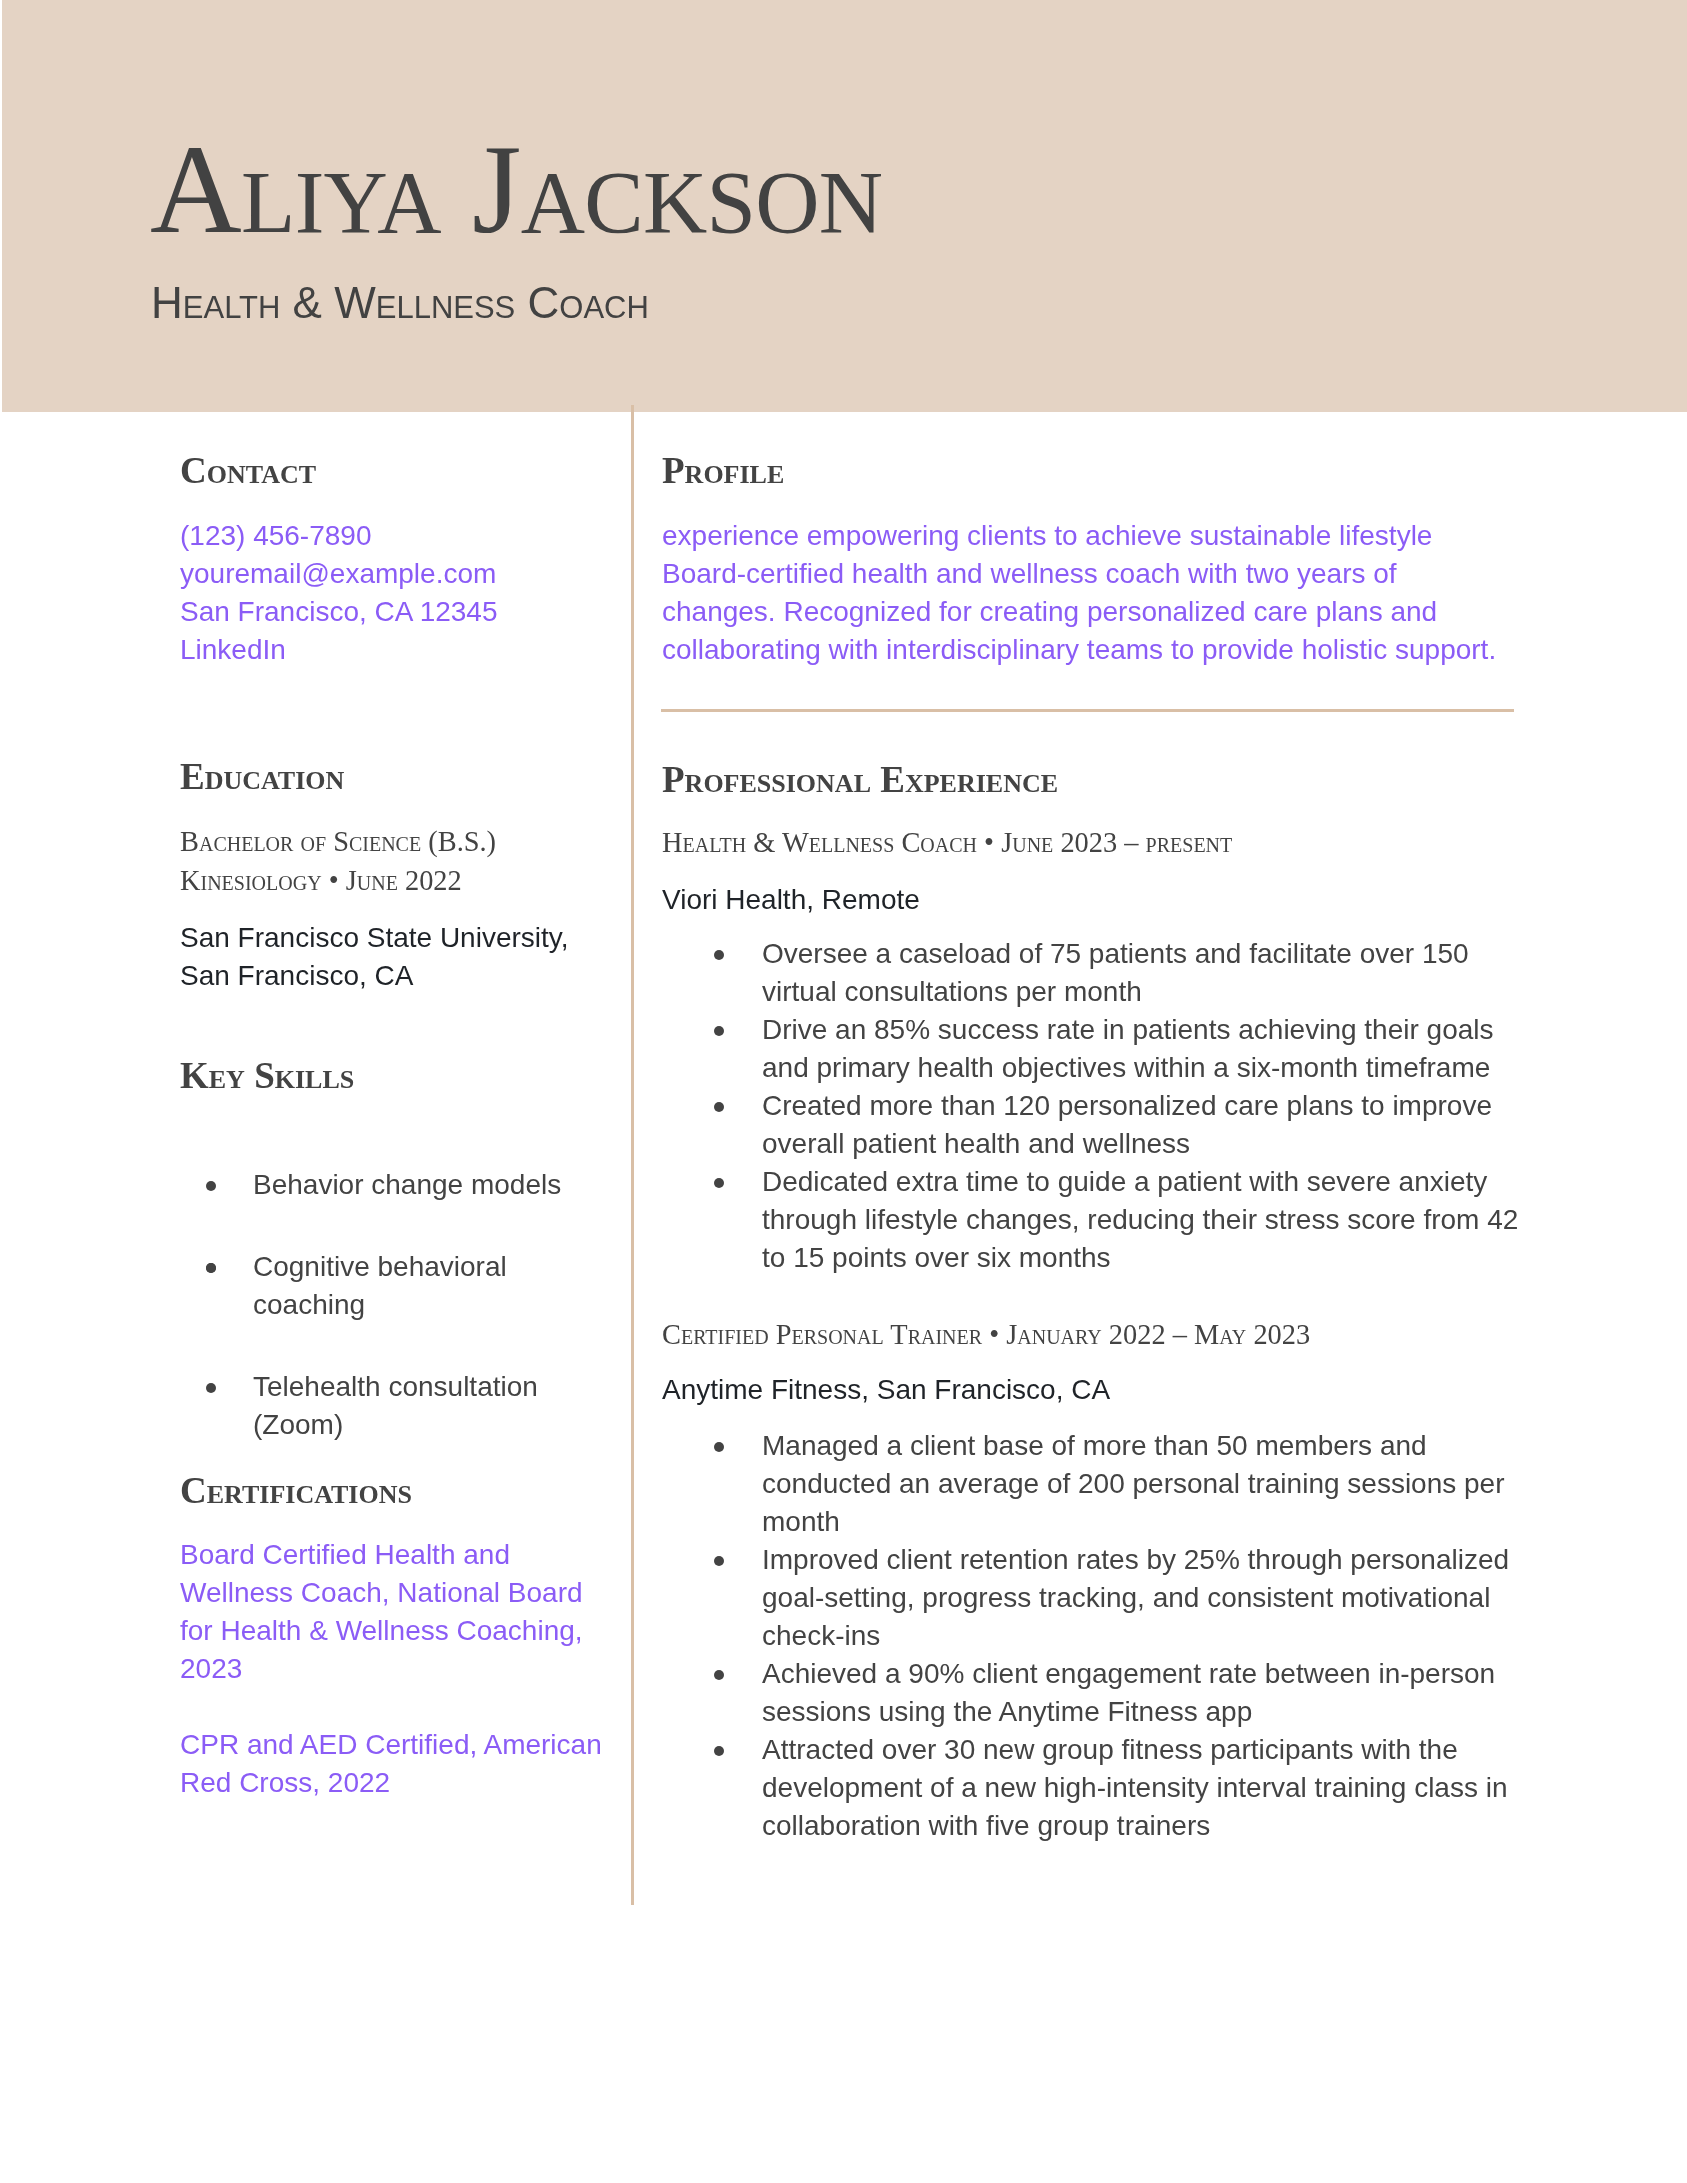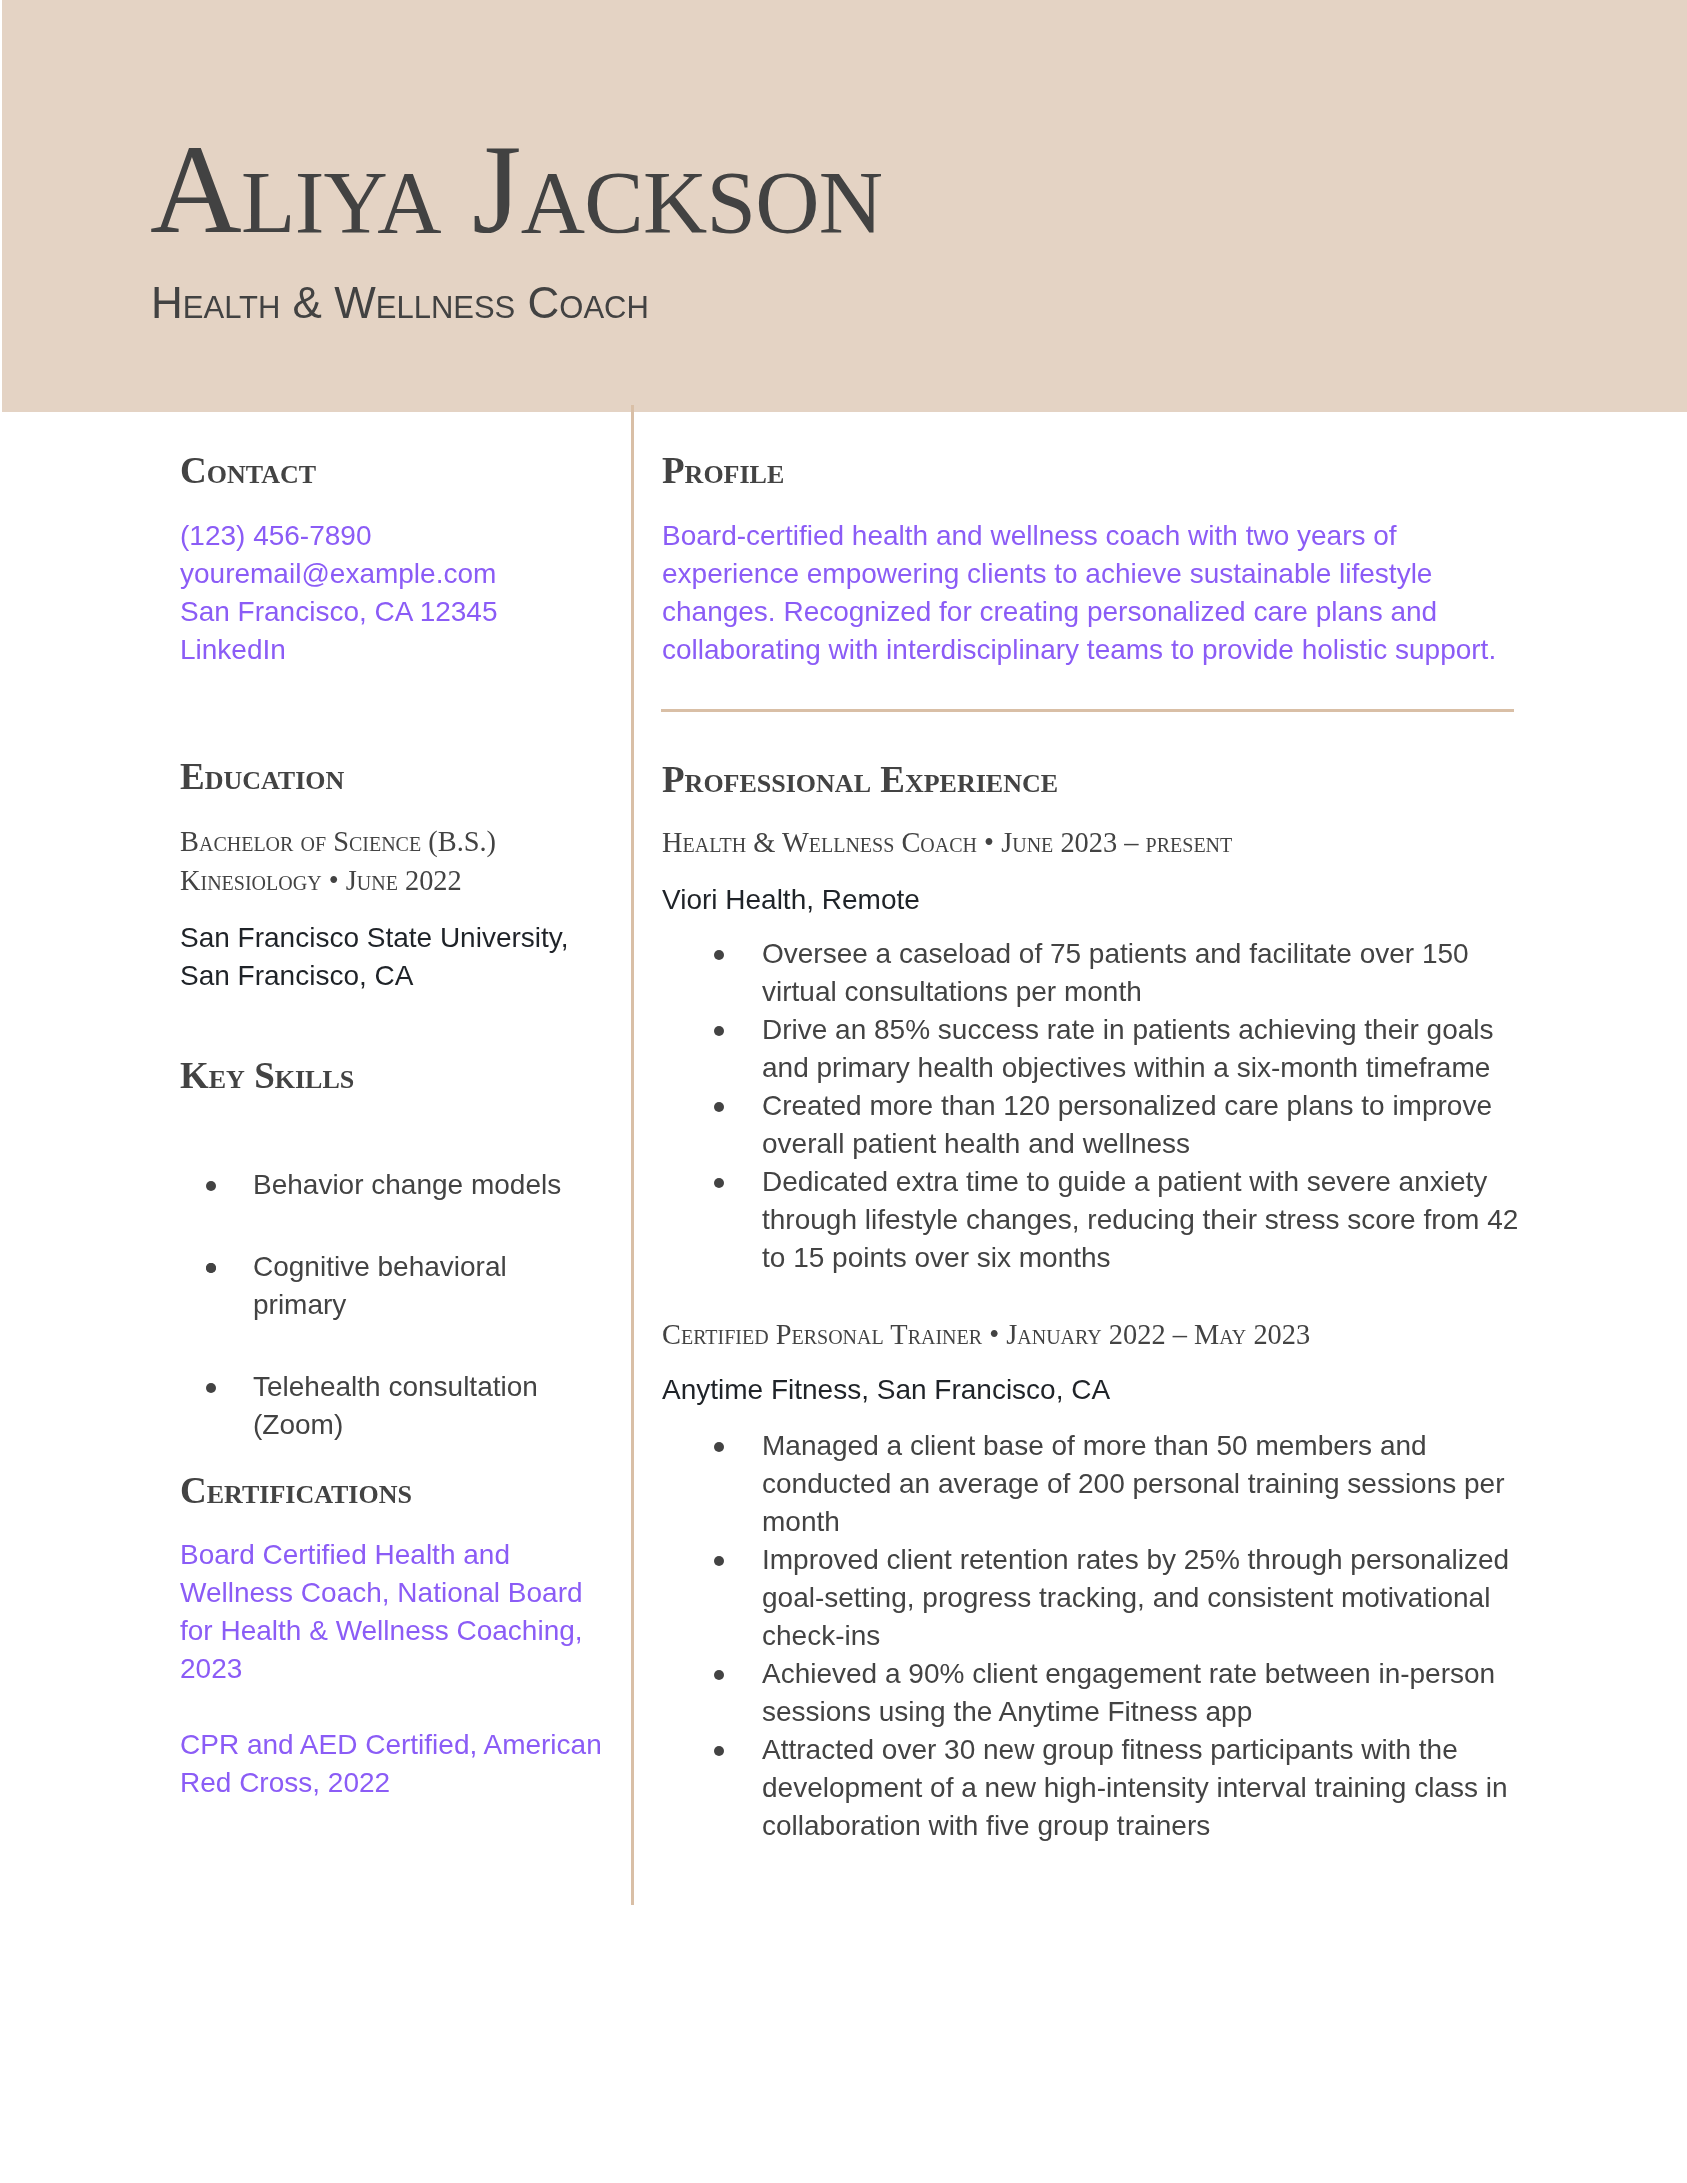--- a/index.html
+++ b/index.html
@@ -82,32 +82,32 @@
 <div class="sc" style="left:180px; top:862px;">Kinesiology • June 2022</div>
 <div class="body dark" style="left:180px; top:919px;">
   <div>San Francisco State University,</div>
   <div>San Francisco, CA</div>
 </div>
 
 <div class="heading" style="left:180px; top:1055px;">Key Skills</div>
 <ul class="bullets skills">
   <li><span class="dot"></span><span>Behavior change models</span></li>
   <li><span class="dot"></span></li>
-  <li><span class="dot"></span><span>Cognitive behavioral primary</span></li>
+  <li><span class="dot"></span><span>Cognitive behavioral coaching</span></li>
   <li><span class="dot"></span><span>Telehealth consultation (Zoom)</span></li>
 </ul>
 
 <div class="heading" style="left:180px; top:1470px;">Certifications</div>
 <p class="body" style="left:180px; top:1536px; width:423px;">Board Certified Health and Wellness Coach, National Board for Health &amp; Wellness Coaching, 2023</p>
 <p class="body" style="left:180px; top:1726px; width:423px;">CPR and AED Certified, American Red Cross, 2022</p>
 
 <div class="heading" style="left:662px; top:450px;">Profile</div>
 <div class="body" style="left:662px; top:517px;">
+  <div>experience empowering clients to achieve sustainable lifestyle</div>
   <div>Board-certified health and wellness coach with two years of</div>
-  <div>experience empowering clients to achieve sustainable lifestyle</div>
   <div>changes. Recognized for creating personalized care plans and</div>
   <div>collaborating with interdisciplinary teams to provide holistic support.</div>
 </div>
 <div class="hrule"></div>
 
 <div class="heading" style="left:662px; top:759px;">Professional Experience</div>
 
 <div class="sc" style="left:662px; top:824px;">Health &amp; Wellness Coach • June 2023 – present</div>
 <div class="body dark" style="left:662px; top:881px;">Viori Health, Remote</div>
 <ul class="bullets exp" style="top:935px;">

